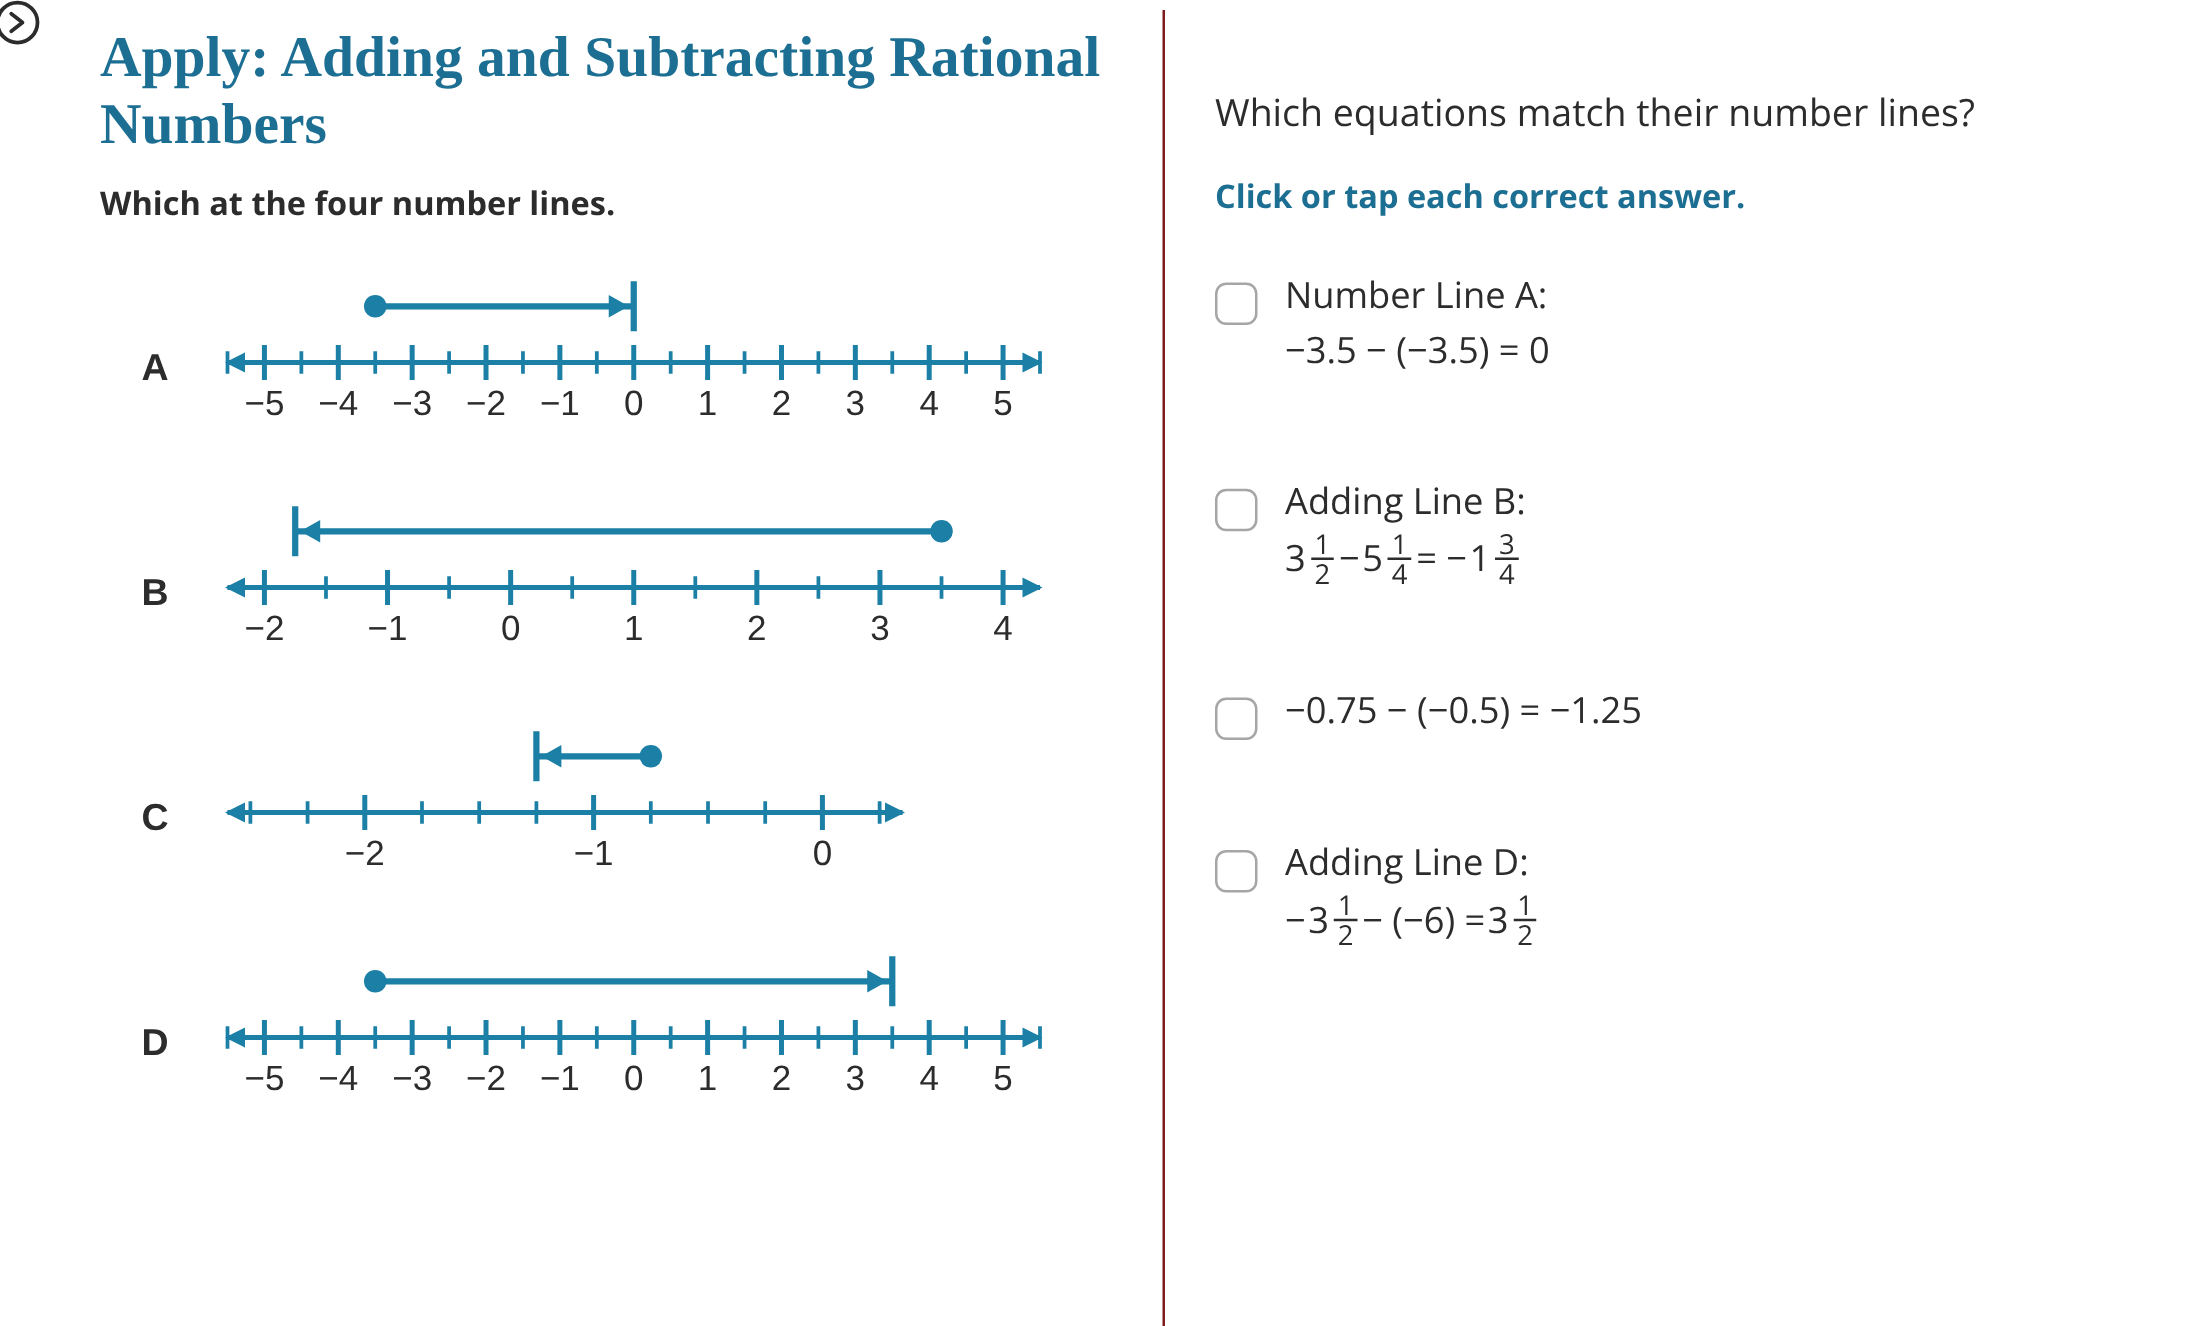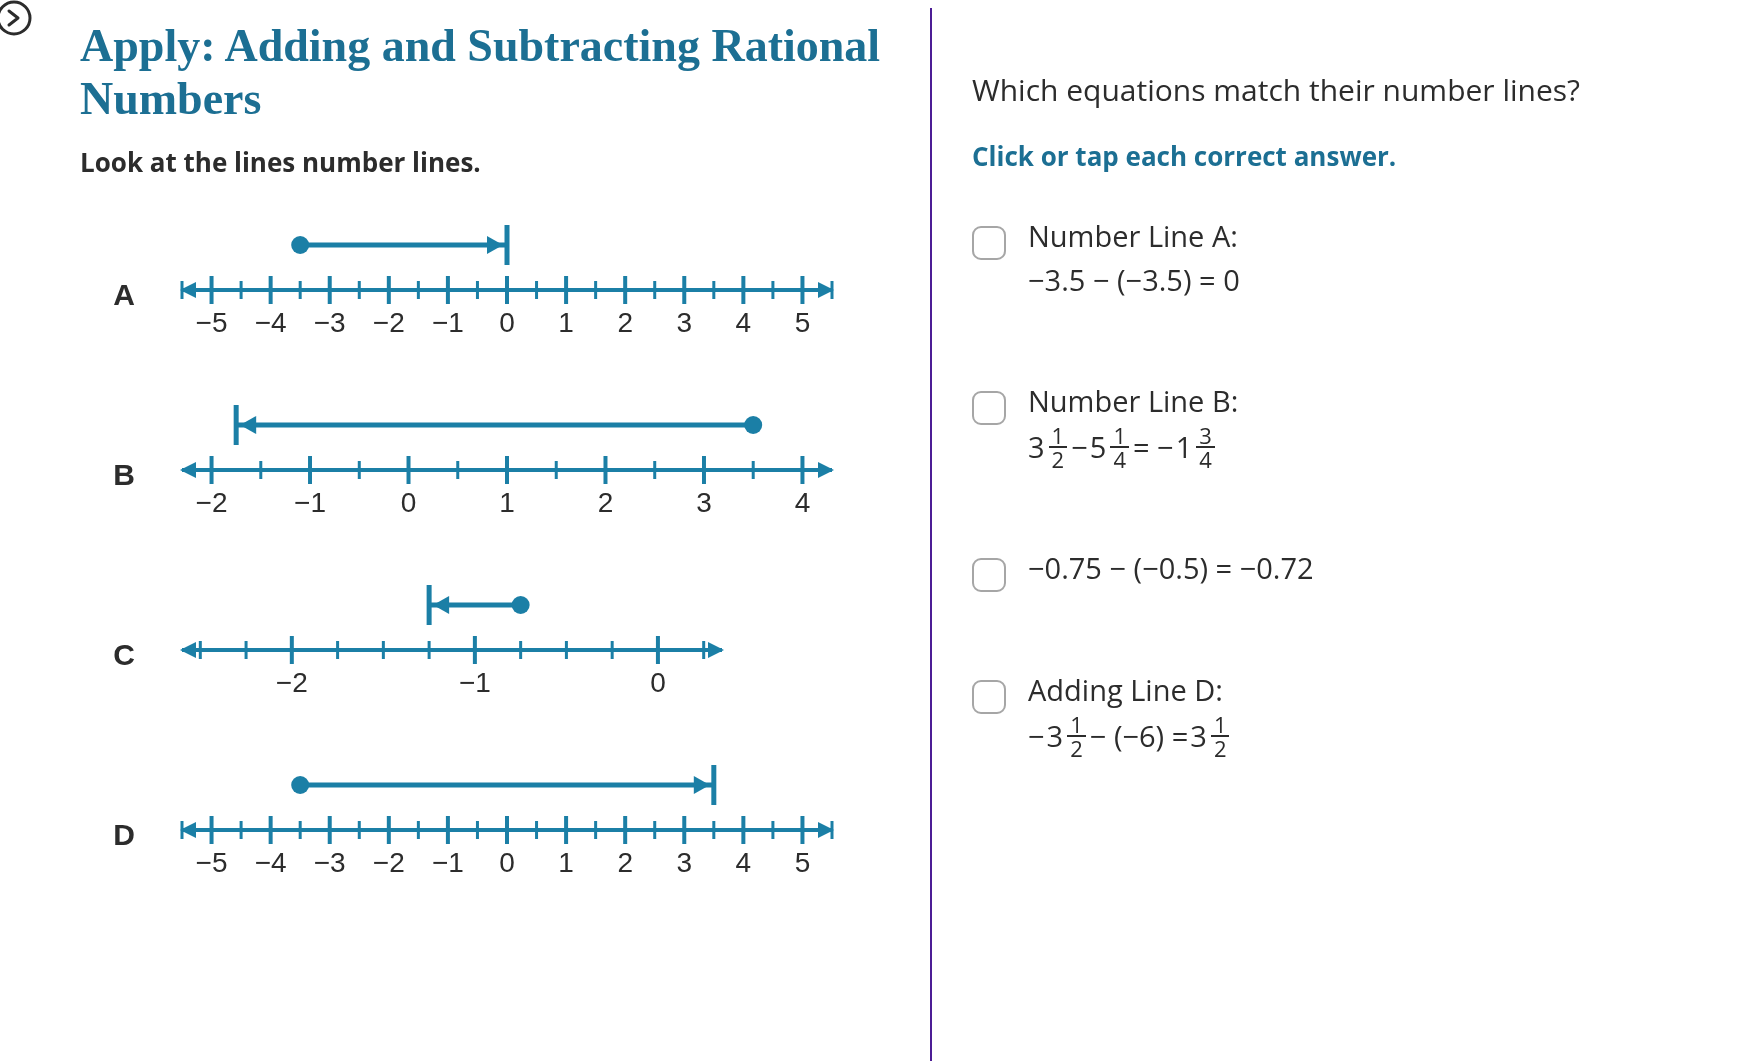--- a/index.html
+++ b/index.html
@@ -16,21 +16,21 @@
     width: 100%;
     height: 100%;
   }
   .left-col {
     flex: 0 0 930px;
     padding: 20px 0 0 80px;
   }
   .right-col {
     flex: 1;
     padding: 60px 60px 0 40px;
-    border-left: 2px solid #4c1d95;
+    border-left: 2px solid #7f1d1d;
     margin-left: 0;
     margin-top: 8px;
   }
   .nav-circle-icon {
     position: absolute;
     top: 0;
     left: -4px;
   }
   h1.title {
     font-family: Georgia, "Times New Roman", serif;
@@ -126,21 +126,21 @@
 <body>
 
 <div class="page">
   <svg class="nav-circle-icon" width="38" height="38">
     <circle cx="18" cy="18" r="16" fill="none" stroke="#2c2c2c" stroke-width="3"></circle>
     <path d="M13 11 L22 18 L13 25" fill="none" stroke="#2c2c2c" stroke-width="3" stroke-linecap="round" stroke-linejoin="round"></path>
   </svg>
 
   <div class="left-col">
     <h1 class="title">Apply: Adding and Subtracting Rational Numbers</h1>
-    <p class="instruction">Look at the lines number lines.</p>
+    <p class="instruction">Which at the four number lines.</p>
 
     <div class="numberlines">
 
       <div class="nl-group">
         <div class="nl-label">A</div>
         <svg class="nl-svg" width="690" height="120">
           <g>
               <line x1="20" y1="70" x2="670" y2="70" class="axis-line"></line>
               <polygon points="18,70 34,62 34,78" class="axis-arrow"></polygon>
               <polygon points="672,70 656,62 656,78" class="axis-arrow"></polygon>
@@ -311,21 +311,21 @@
       <div class="answer">
         <div class="checkbox"></div>
         <div class="answer-content">
           <span class="line1">Number Line A:</span>
           <span class="line2 eq-wrap">−3.5 − (−3.5) = 0</span>
         </div>
       </div>
       <div class="answer">
         <div class="checkbox"></div>
         <div class="answer-content">
-          <span class="line1">Number Line B:</span>
+          <span class="line1">Adding Line B:</span>
           <span class="line2 eq-wrap">
               <span class="mwhole">3</span>
               <span class="mfrac">
                 <span class="num">1</span>
                 <span class="den">2</span>
               </span>
               <span> − </span>
               <span class="mwhole">5</span>
               <span class="mfrac">
                 <span class="num">1</span>
@@ -336,21 +336,21 @@
               <span class="mfrac">
                 <span class="num">3</span>
                 <span class="den">4</span>
               </span>
             </span>
         </div>
       </div>
       <div class="answer">
         <div class="checkbox"></div>
         <div class="answer-content">
-          <span class="line2 eq-wrap">−0.75 − (−0.5) = −0.72</span>
+          <span class="line2 eq-wrap">−0.75 − (−0.5) = −1.25</span>
         </div>
       </div>
       <div class="answer">
         <div class="checkbox"></div>
         <div class="answer-content">
           <span class="line1">Adding Line D:</span>
           <span class="line2 eq-wrap">
               <span>−</span>
               <span class="mwhole">3</span>
               <span class="mfrac">

